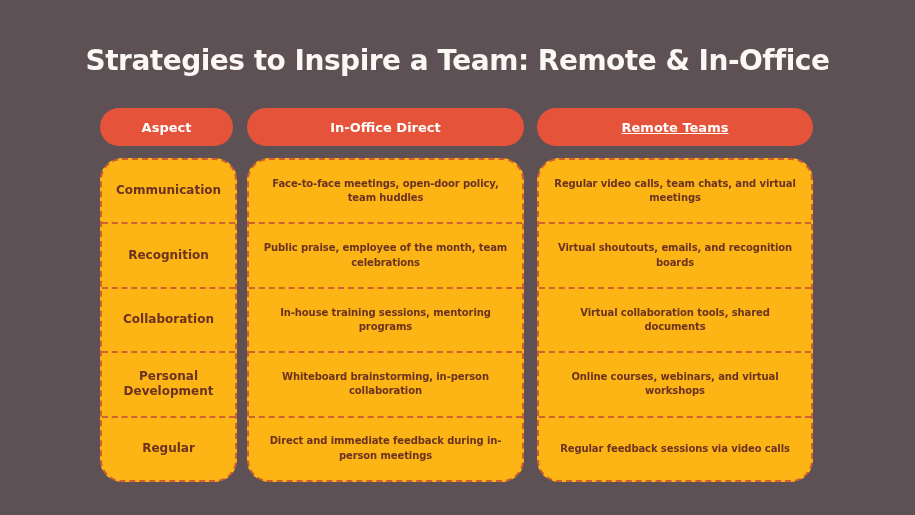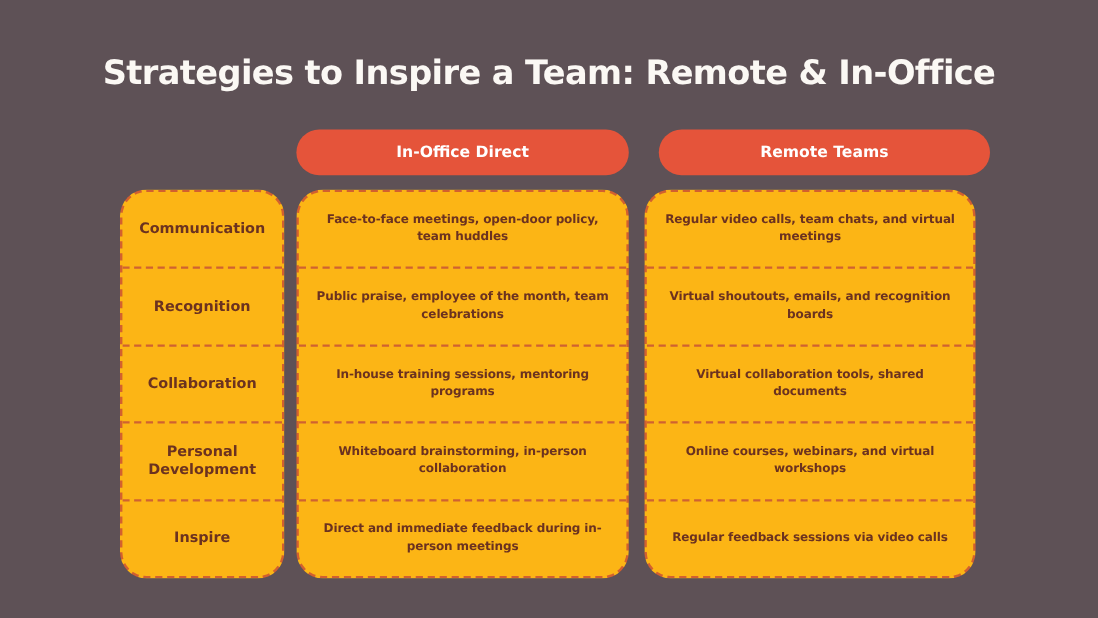--- a/index.html
+++ b/index.html
@@ -35,21 +35,21 @@
     border-radius: 19px;
     display: flex;
     align-items: center;
     justify-content: center;
     color: #ffffff;
     font-size: 13px;
     font-weight: bold;
   }
   .pill-aspect  { left: 100px; width: 133px; }
   .pill-office  { left: 247px; width: 277px; }
-  .pill-remote  { left: 549px; width: 276px; }
+  .pill-remote  { left: 537px; width: 276px; text-decoration: underline; }
   .col {
     position: absolute;
     top: 158px;
     height: 324px;
     background: #fcb515;
     border: 2px dashed #d2602f;
     border-radius: 22px;
     display: flex;
     flex-direction: column;
     overflow: hidden;
@@ -72,33 +72,36 @@
   .col-aspect .cell { font-size: 12px; line-height: 1.3; }
   .col-office .cell, .col-remote .cell { font-size: 10px; letter-spacing: -0.1px; }
 </style>
 </head>
 <body>
 
 <div class="canvas">
 
   <div class="slide-title">Strategies to Inspire a Team: Remote &amp; In-Office</div>
 
+  <div class="pill pill-aspect">
+    <span>Aspect</span>
+  </div>
   <div class="pill pill-office">
     <span>In-Office Direct</span>
   </div>
   <div class="pill pill-remote">
     <span>Remote Teams</span>
   </div>
 
   <div class="col col-aspect">
     <div class="cell">Communication</div>
     <div class="cell">Recognition</div>
     <div class="cell">Collaboration</div>
     <div class="cell">Personal Development</div>
-    <div class="cell">Inspire</div>
+    <div class="cell">Regular</div>
   </div>
 
   <div class="col col-office">
     <div class="cell">Face-to-face meetings, open-door policy, team huddles</div>
     <div class="cell">Public praise, employee of the month, team celebrations</div>
     <div class="cell">In-house training sessions, mentoring programs</div>
     <div class="cell">Whiteboard brainstorming, in-person collaboration</div>
     <div class="cell">Direct and immediate feedback during in-person meetings</div>
   </div>
 

